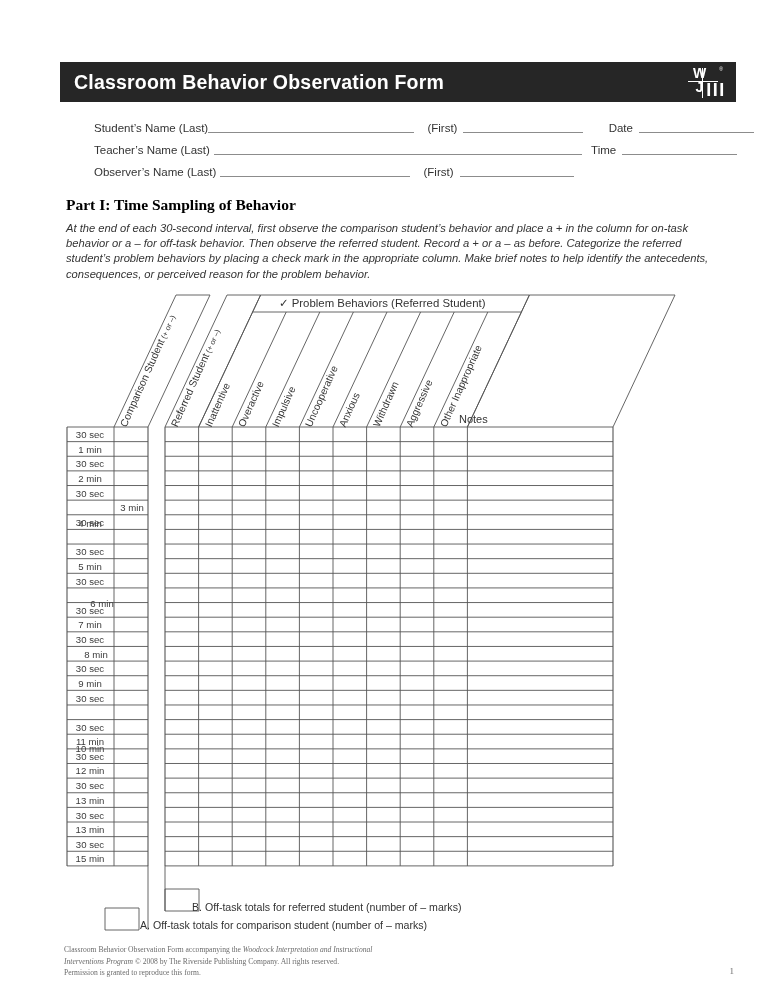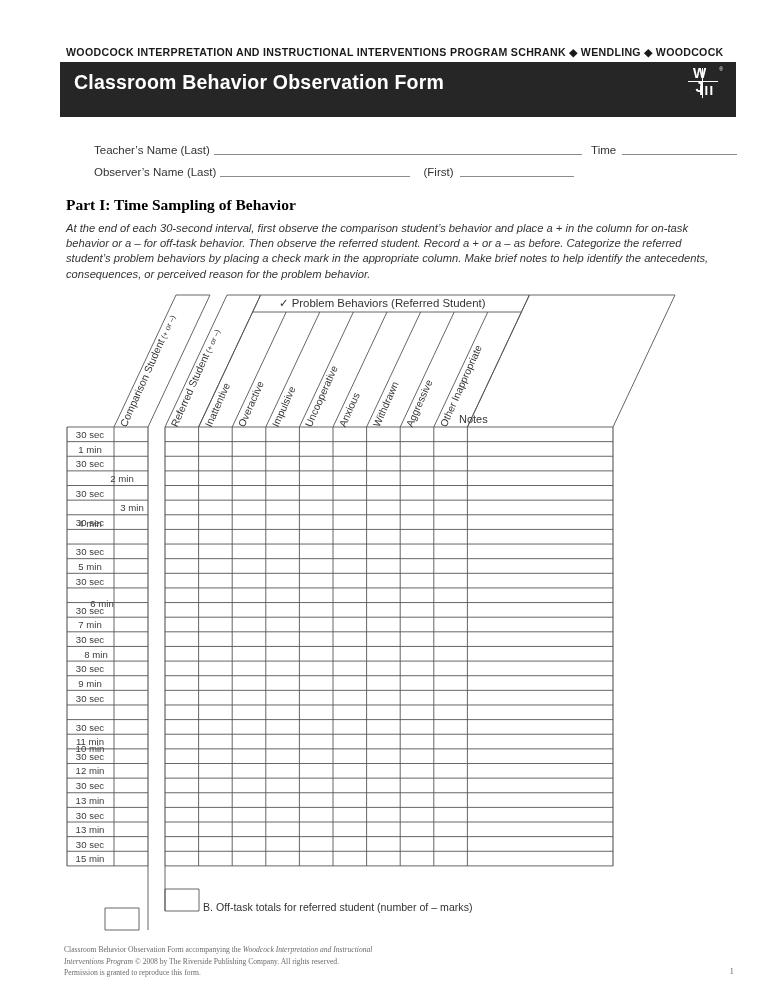--- a/index.html
+++ b/index.html
@@ -34,21 +34,21 @@
     color: #1a1a1a;
   }
   .brandline .authors {
     font-weight: bold;
     letter-spacing: 0.3px;
   }
 
   .titlebar {
     position: absolute;
     left: 60px; top: 62px;
-    width: 676px; height: 55px;
+    width: 676px; height: 40px;
     background: #262626;
   }
   .titlebar .title {
     position: absolute;
     left: 14px; top: 9px;
     color: #ffffff;
     font-size: 19.5px;
     font-weight: bold;
     letter-spacing: 0.2px;
   }
@@ -80,24 +80,24 @@
     background: #ffffff;
   }
   .wjlogo .vbar {
     position: absolute;
     left: 19px; top: 2px;
     width: 1px; height: 30px;
     background: #ffffff;
   }
   .wjlogo .three {
     position: absolute;
-    left: 4px; top: 17px;
+    left: 13px; top: 17px;
     width: 40px;
     text-align: center;
-    font-size: 13px;
+    font-size: 18px;
     font-weight: bold;
     letter-spacing: 1.5px;
     line-height: 15px;
   }
 
   
   .fieldrow {
     position: absolute;
     font-size: 11.5px;
     color: #333333;
@@ -200,36 +200,37 @@
     font-family: "Liberation Serif", serif;
     font-size: 9px;
     color: #6b6b6b;
   }
 </style>
 </head>
 <body>
 
 <div class="page">
 
-  <div class="brandline">
-    <span>WOODCOCK INTERPRETATION AND INSTRUCTIONAL INTERVENTIONS PROGRAM</span>
-    <span class="authors">SCHRANK ◆ WENDLING ◆ WOODCOCK</span>
-  </div>
 
   <div class="titlebar">
     <div class="title">Classroom Behavior Observation Form</div>
     <div class="wjlogo">
       <div class="wj">W J</div>
       <div class="reg">®</div>
       <div class="hbar"></div>
       <div class="vbar"></div>
       <div class="three">III</div>
     </div>
   </div>
 
+  <div class="fieldrow" style="left:94px; top:121px;">
+    <span class="lbl">Student’s Name (Last)</span><span class="rule" style="width:206px;"></span>
+    <span class="lbl" style="margin-left:10px;">(First)</span><span class="rule" style="width:120px; margin-left:6px;"></span>
+    <span class="lbl" style="margin-left:22px;">Date</span><span class="rule" style="width:115px; margin-left:6px;"></span>
+  </div>
 
   <div class="fieldrow" style="left:94px; top:143px;">
     <span class="lbl">Teacher’s Name (Last)</span><span class="rule" style="width:368px; margin-left:4px;"></span>
     <span class="lbl" style="margin-left:6px;">Time</span><span class="rule" style="width:115px; margin-left:6px;"></span>
   </div>
 
   <div class="fieldrow" style="left:94px; top:165px;">
     <span class="lbl">Observer’s Name (Last)</span><span class="rule" style="width:190px; margin-left:4px;"></span>
     <span class="lbl" style="margin-left:10px;">(First)</span><span class="rule" style="width:114px; margin-left:6px;"></span>
   </div>
@@ -361,21 +362,21 @@
       <div class="slantlabel" style="left: 303.4px; top: 424px;">Uncooperative</div>
       <div class="slantlabel" style="left: 337px; top: 424px;">Anxious</div>
       <div class="slantlabel" style="left: 370.6px; top: 424px;">Withdrawn</div>
       <div class="slantlabel" style="left: 404.2px; top: 424px;">Aggressive</div>
       <div class="slantlabel" style="left: 437.8px; top: 424px;">Other Inappropriate</div>
     </div>
   <div id="row-labels">
       <div class="rowlabel" style="left: 68px; top: 428.2px;">30 sec</div>
       <div class="rowlabel" style="left: 68px; top: 442.83px;">1 min</div>
       <div class="rowlabel" style="left: 68px; top: 457.46px;">30 sec</div>
-      <div class="rowlabel" style="left: 68px; top: 472.09px; padding-left: 32px;">2 min</div>
+      <div class="rowlabel" style="left: 68px; top: 472.09px;">2 min</div>
       <div class="rowlabel" style="left: 68px; top: 486.72px;">30 sec</div>
       <div class="rowlabel" style="left: 68px; top: 501.35px; padding-left: 42px;">3 min</div>
       <div class="rowlabel" style="left: 68px; top: 515.98px;">30 sec</div>
       <div class="rowlabel" style="left: 68px; top: 517px;">4 min</div>
       <div class="rowlabel" style="left: 68px; top: 545.24px;">30 sec</div>
       <div class="rowlabel" style="left: 68px; top: 559.87px; border-radius: 6px;">5 min</div>
       <div class="rowlabel" style="left: 68px; top: 574.5px;">30 sec</div>
       <div class="rowlabel" style="left: 68px; top: 597px; padding-left: 12px;">6 min</div>
       <div class="rowlabel" style="left: 68px; top: 603.76px;">30 sec</div>
       <div class="rowlabel" style="left: 68px; top: 618.39px;">7 min</div>
@@ -393,21 +394,22 @@
       <div class="rowlabel" style="left: 68px; top: 793.95px;">13 min</div>
       <div class="rowlabel" style="left: 68px; top: 808.58px;">30 sec</div>
       <div class="rowlabel" style="left: 68px; top: 823.21px;">13 min</div>
       <div class="rowlabel" style="left: 68px; top: 837.84px;">30 sec</div>
       <div class="rowlabel" style="left: 68px; top: 852.47px;">15 min</div>
     </div>
 
   <div class="pbheader" style="left:279px; top:296px;">✓ Problem Behaviors (Referred Student)</div>
   <div class="noteslabel" style="left:459px; top:413px;">Notes</div>
 
-  <div class="totalline" style="left:203px; top:901px;">B. Off-task totals for referred student (number of – marks)</div>
+  <div class="totalline" style="left:192px; top:901px;">B. Off-task totals for referred student (number of – marks)</div>
+  <div class="totalline" style="left:140px; top:919px;">A. Off-task totals for comparison student (number of – marks)</div>
 
   <div class="copyright">
     <span>Classroom Behavior Observation Form accompanying the </span><span class="ital">Woodcock Interpretation and Instructional</span><br>
     <span class="ital">Interventions Program</span><span> © 2008 by The Riverside Publishing Company. All rights reserved.</span><br>
     <span>Permission is granted to reproduce this form.</span>
   </div>
   <div class="pagenum">1</div>
 
 </div>
 

